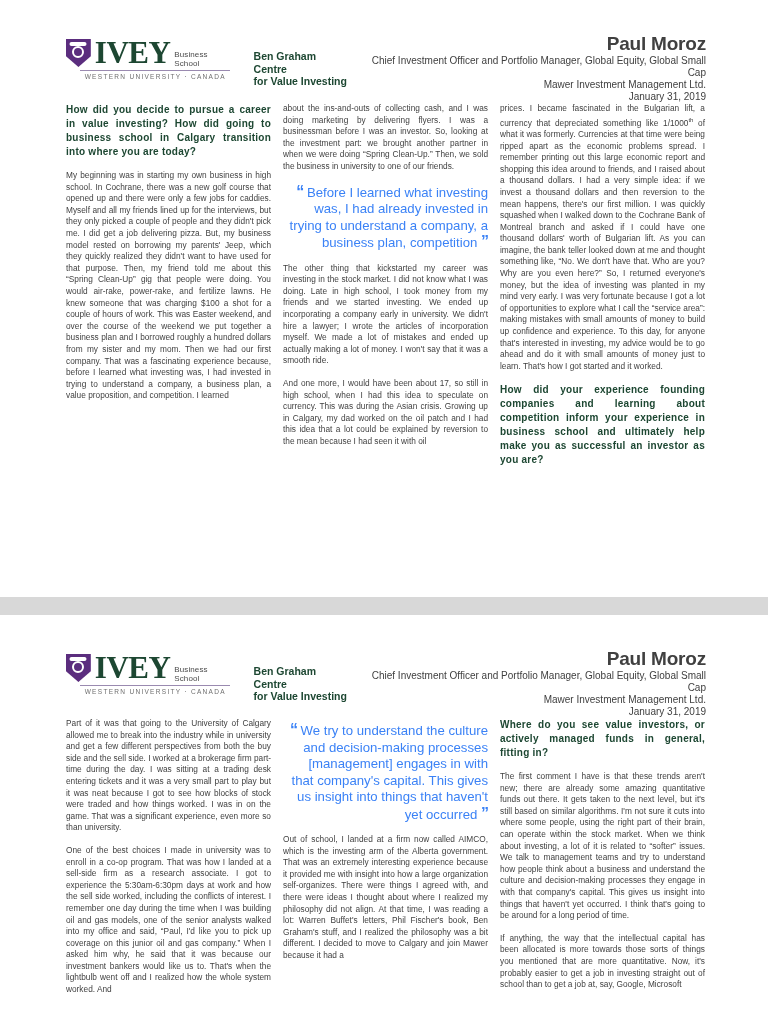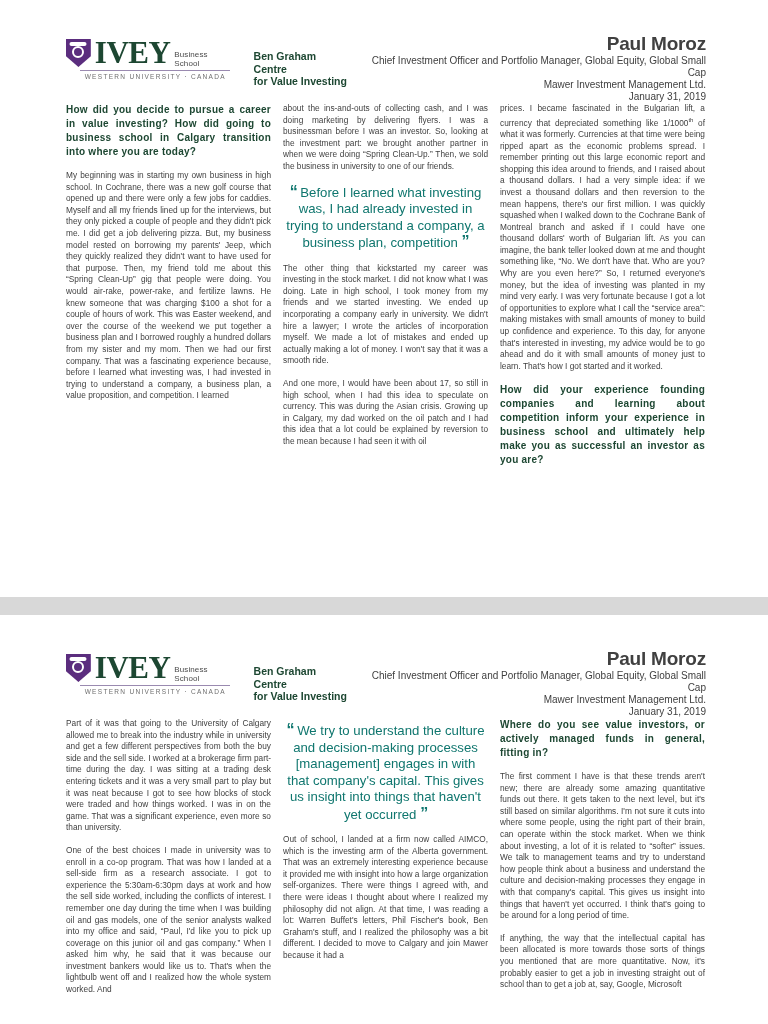--- a/index.html
+++ b/index.html
@@ -135,22 +135,22 @@
   .p {
     font-size: 8.3px;
     line-height: 11.6px;
     color: #3f3f3f;
     text-align: justify;
     margin: 0 0 11px 0;
   }
   .pull-quote {
     font-size: 13.2px;
     line-height: 16.5px;
-    color: #0f766e;
-    text-align: center;
+    color: #3b82f6;
+    text-align: right;
     margin: 4px 0 11px 0;
   }
   .pull-quote .mark {
     font-weight: 700;
     font-size: 16px;
     letter-spacing: -1px;
   }
   sup { font-size: 6px; vertical-align: super; }
 </style>
 </head>

